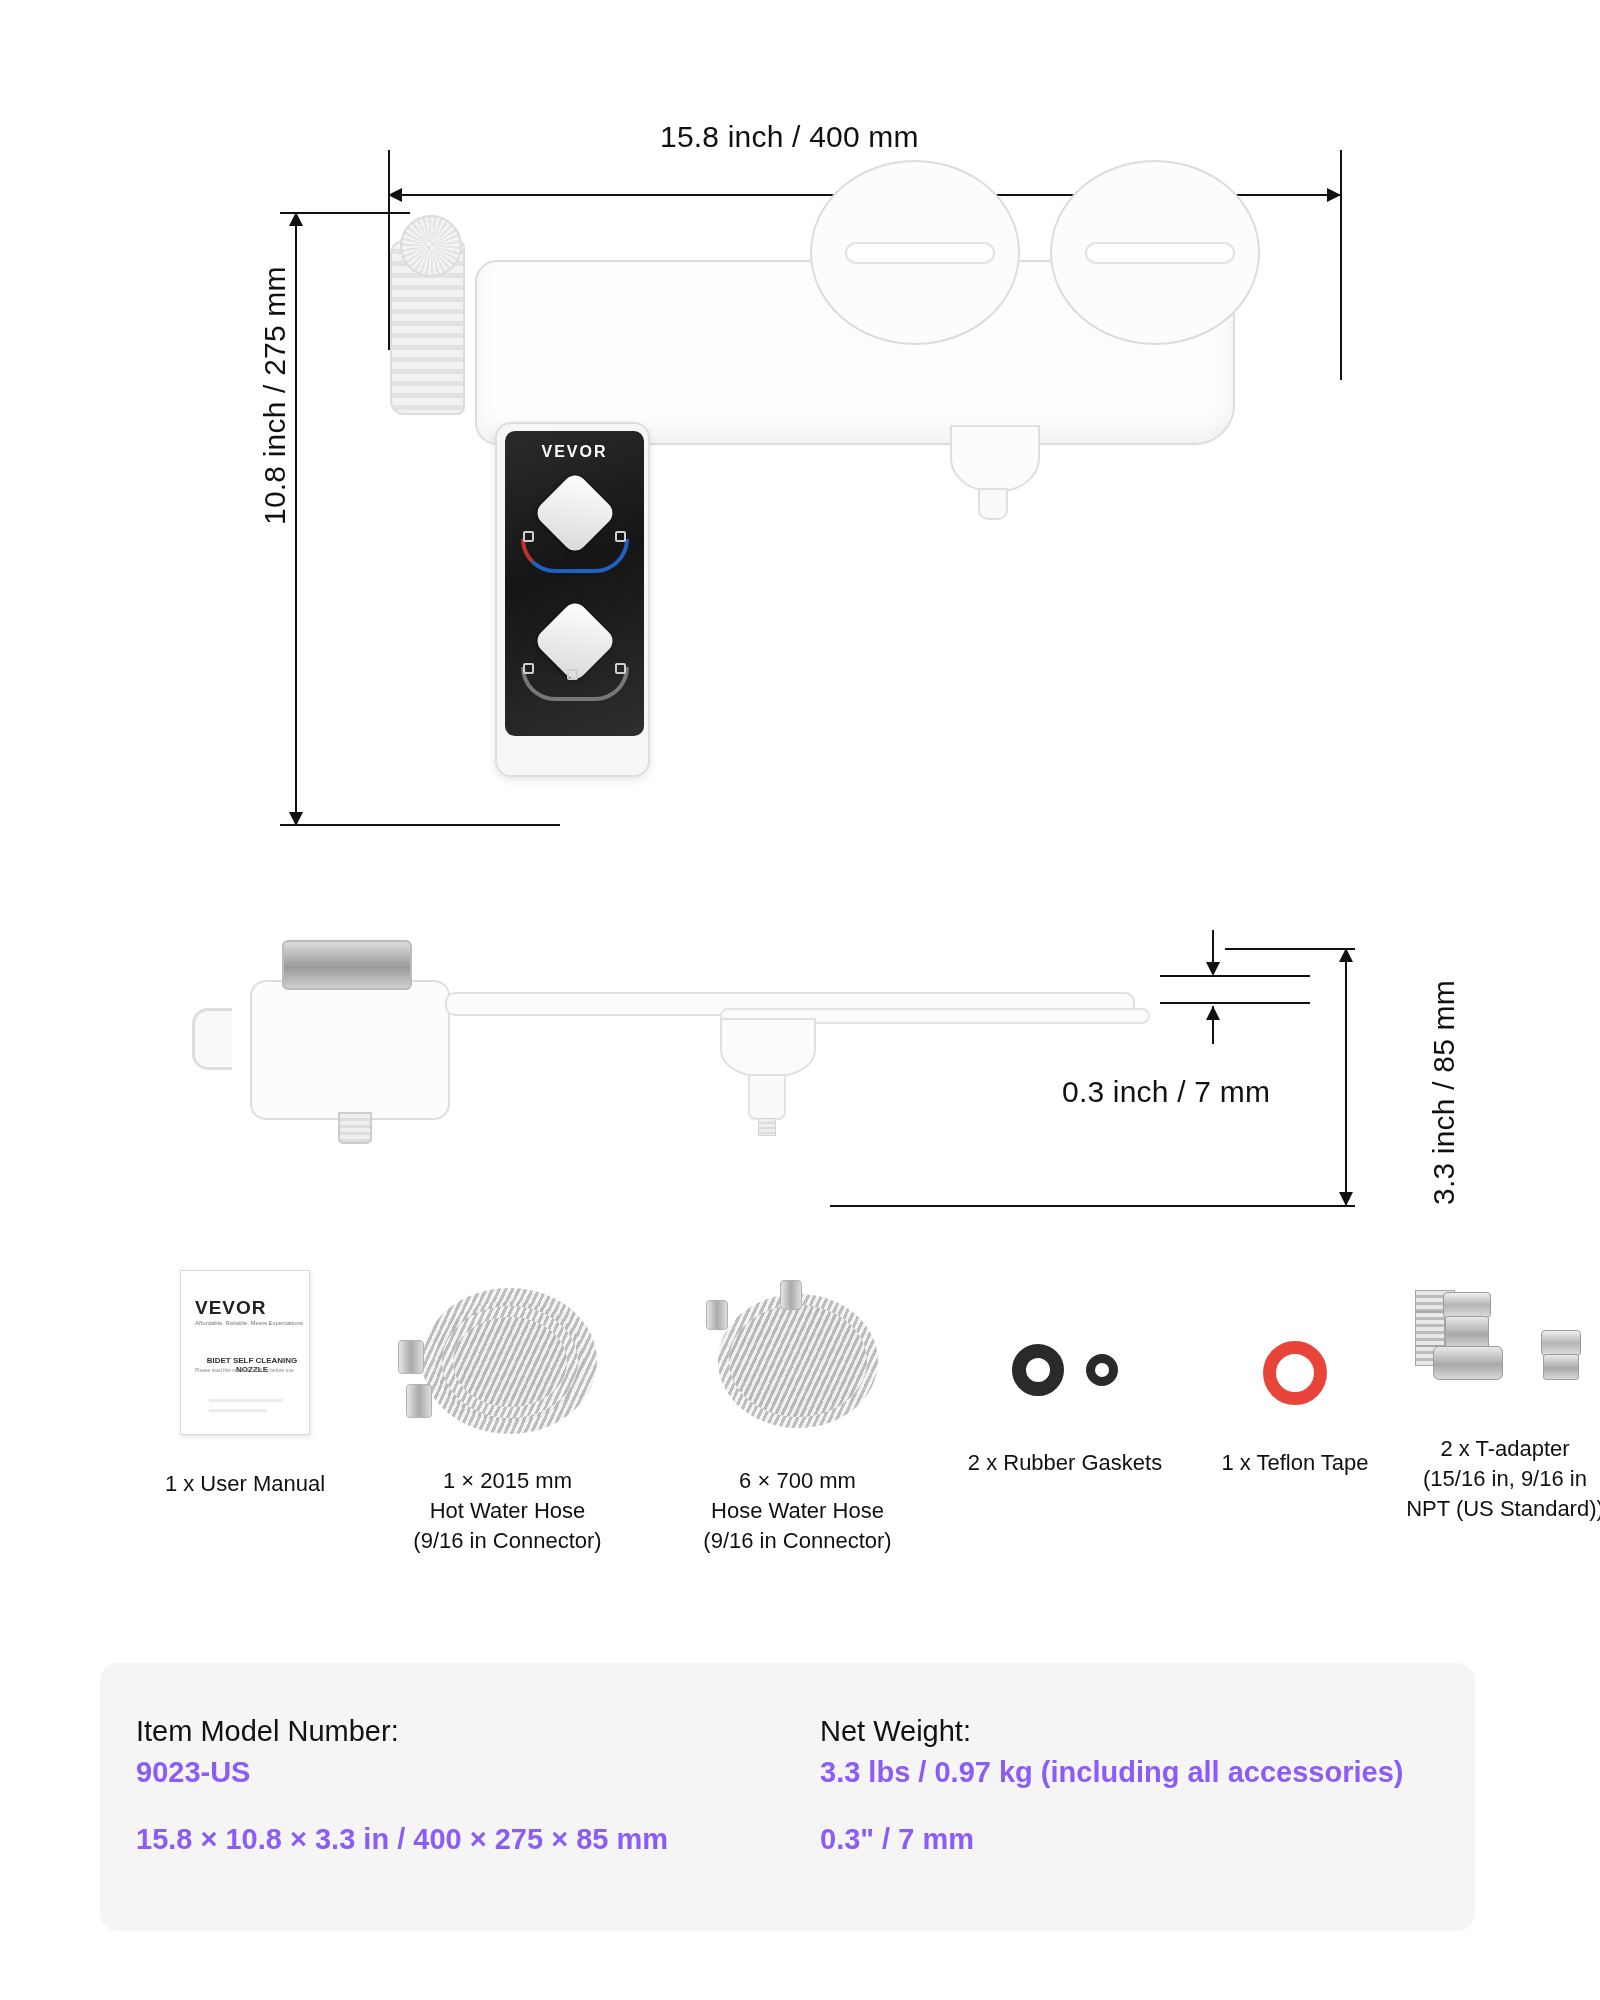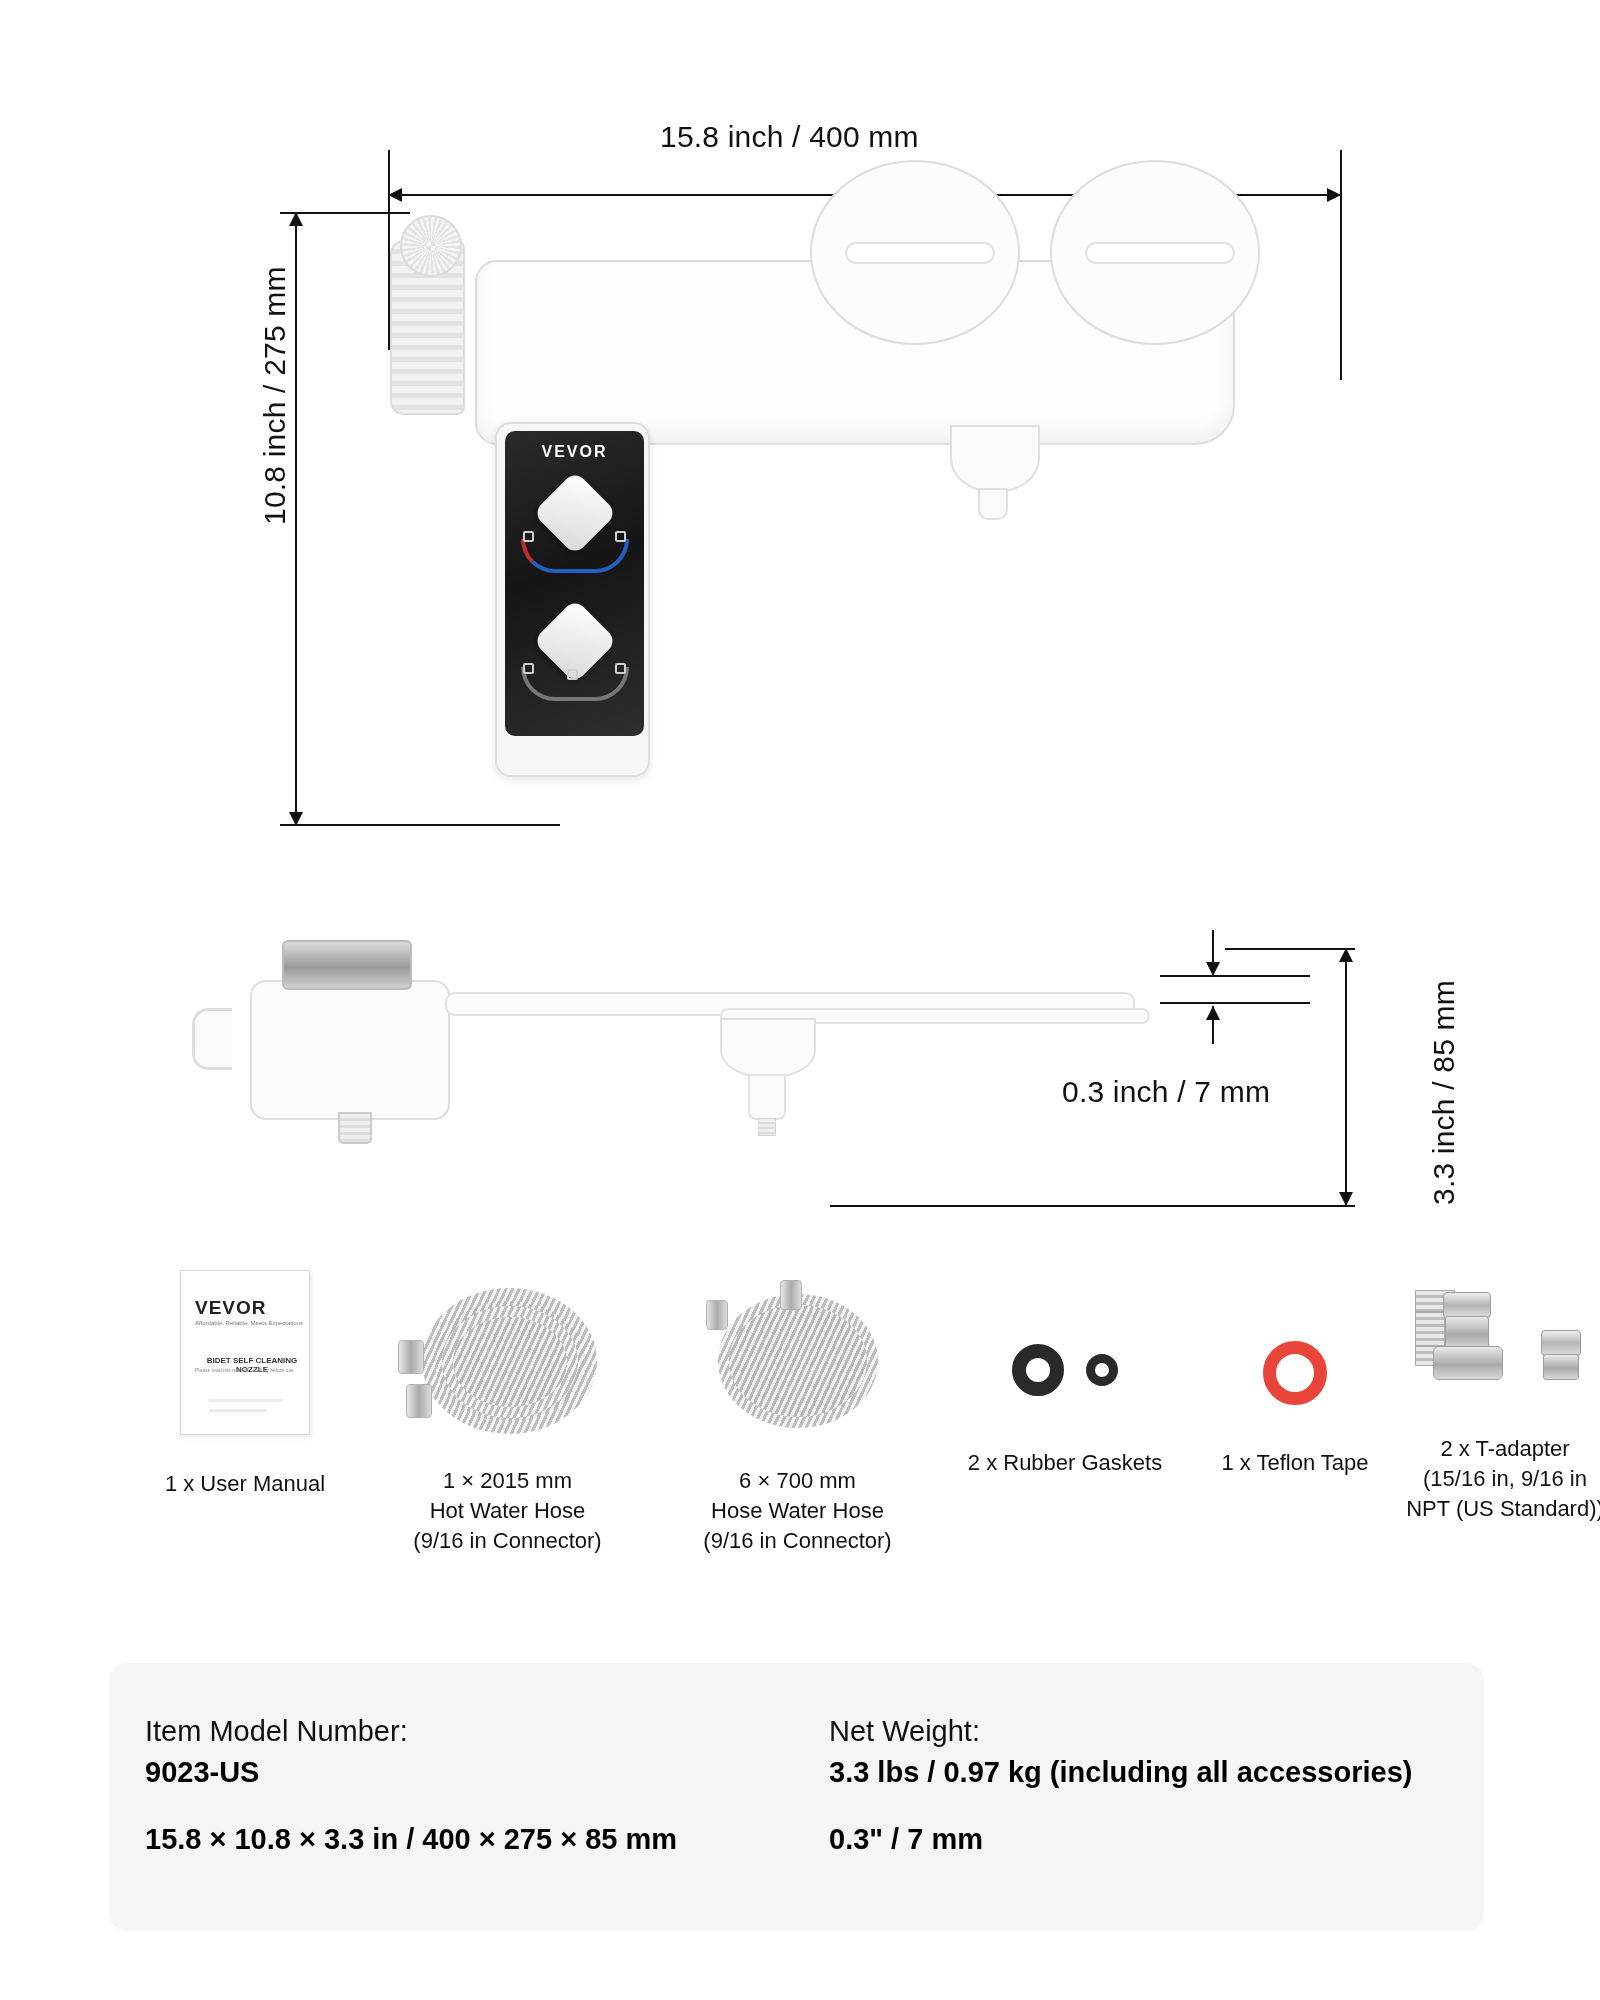--- a/index.html
+++ b/index.html
@@ -180,28 +180,28 @@
     box-shadow: inset 0 0 0 4px #fff;
   }
 
   .tee { position: relative; width: 180px; height: 130px; margin: 0 auto; }
   .metal { position: absolute; background: linear-gradient(180deg,#e9e9e9,#a9a9a9 55%,#d8d8d8); border: 1px solid #9e9e9e; }
   .nut { background: linear-gradient(180deg,#efefef,#b5b5b5 50%,#dcdcdc); border: 1px solid #9b9b9b; }
   .thread { background: repeating-linear-gradient(180deg,#e8e8e8 0 4px,#bcbcbc 4px 7px); border: 1px solid #a8a8a8; }
 
   
   #spec {
-    position: absolute; left: 109px; top: 1663px; width: 1375px; height: 268px;
+    position: absolute; left: 100px; top: 1663px; width: 1375px; height: 268px;
     background: #f5f5f5; border-radius: 18px;
   }
   .spec-col { position: absolute; top: 52px; }
   .spec-col.left { left: 36px; }
   .spec-col.right { left: 720px; }
   .spec-label { font-size: 29px; color: #111; margin-bottom: 8px; }
-  .spec-value { font-size: 29px; color: #000000; font-weight: 700; margin-bottom: 34px; }
+  .spec-value { font-size: 29px; color: #8b5cf6; font-weight: 700; margin-bottom: 34px; }
 </style>
 </head>
 <body>
 
 <div class="page">
 
   <div>
     <div class="dim-text" style="position:absolute; left:660px; top:120px;">15.8 inch / 400 mm</div>
     <div class="line-h" style="left:388px; top:194px; width:953px;"></div>
     <div class="arrow left" style="left:388px; top:188px;"></div>

